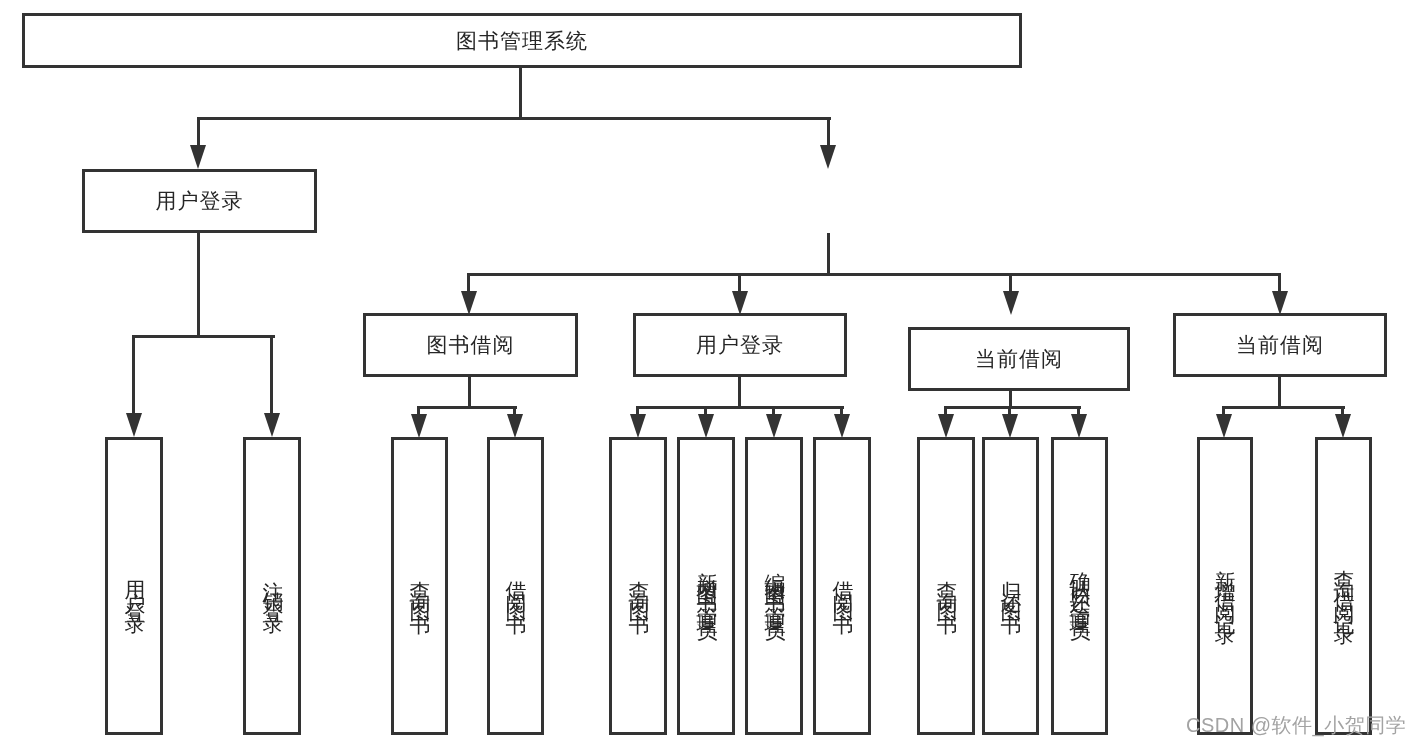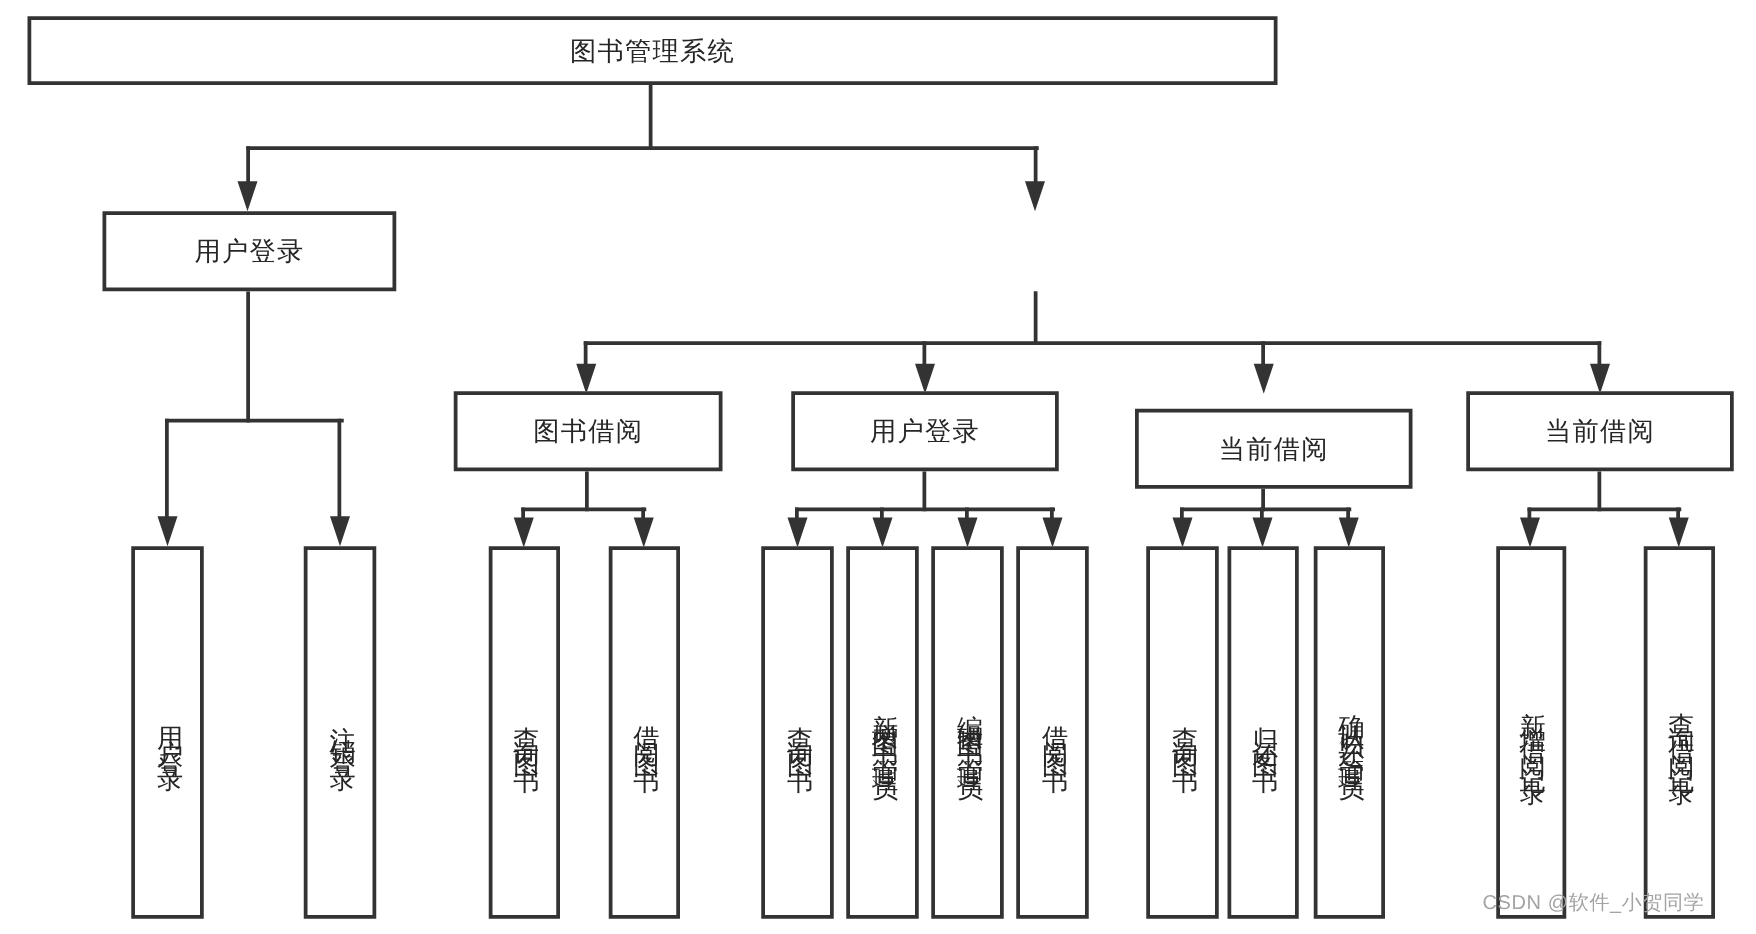--- a/index.html
+++ b/index.html
@@ -42,21 +42,21 @@
   .ar{
     position:absolute;width:0;height:0;z-index:1;
     border-left:8px solid transparent;
     border-right:8px solid transparent;
     border-top:24px solid var(--line);
   }
   .watermark{
     position:absolute;
     left:1186px;top:712px;
     color:var(--wm);
-    font-size:16px;
+    font-size:20px;
     letter-spacing:0.5px;
     white-space:nowrap;
     z-index:5;
   }
 </style>
 </head>
 <body>
 
 <div class="canvas">
 

